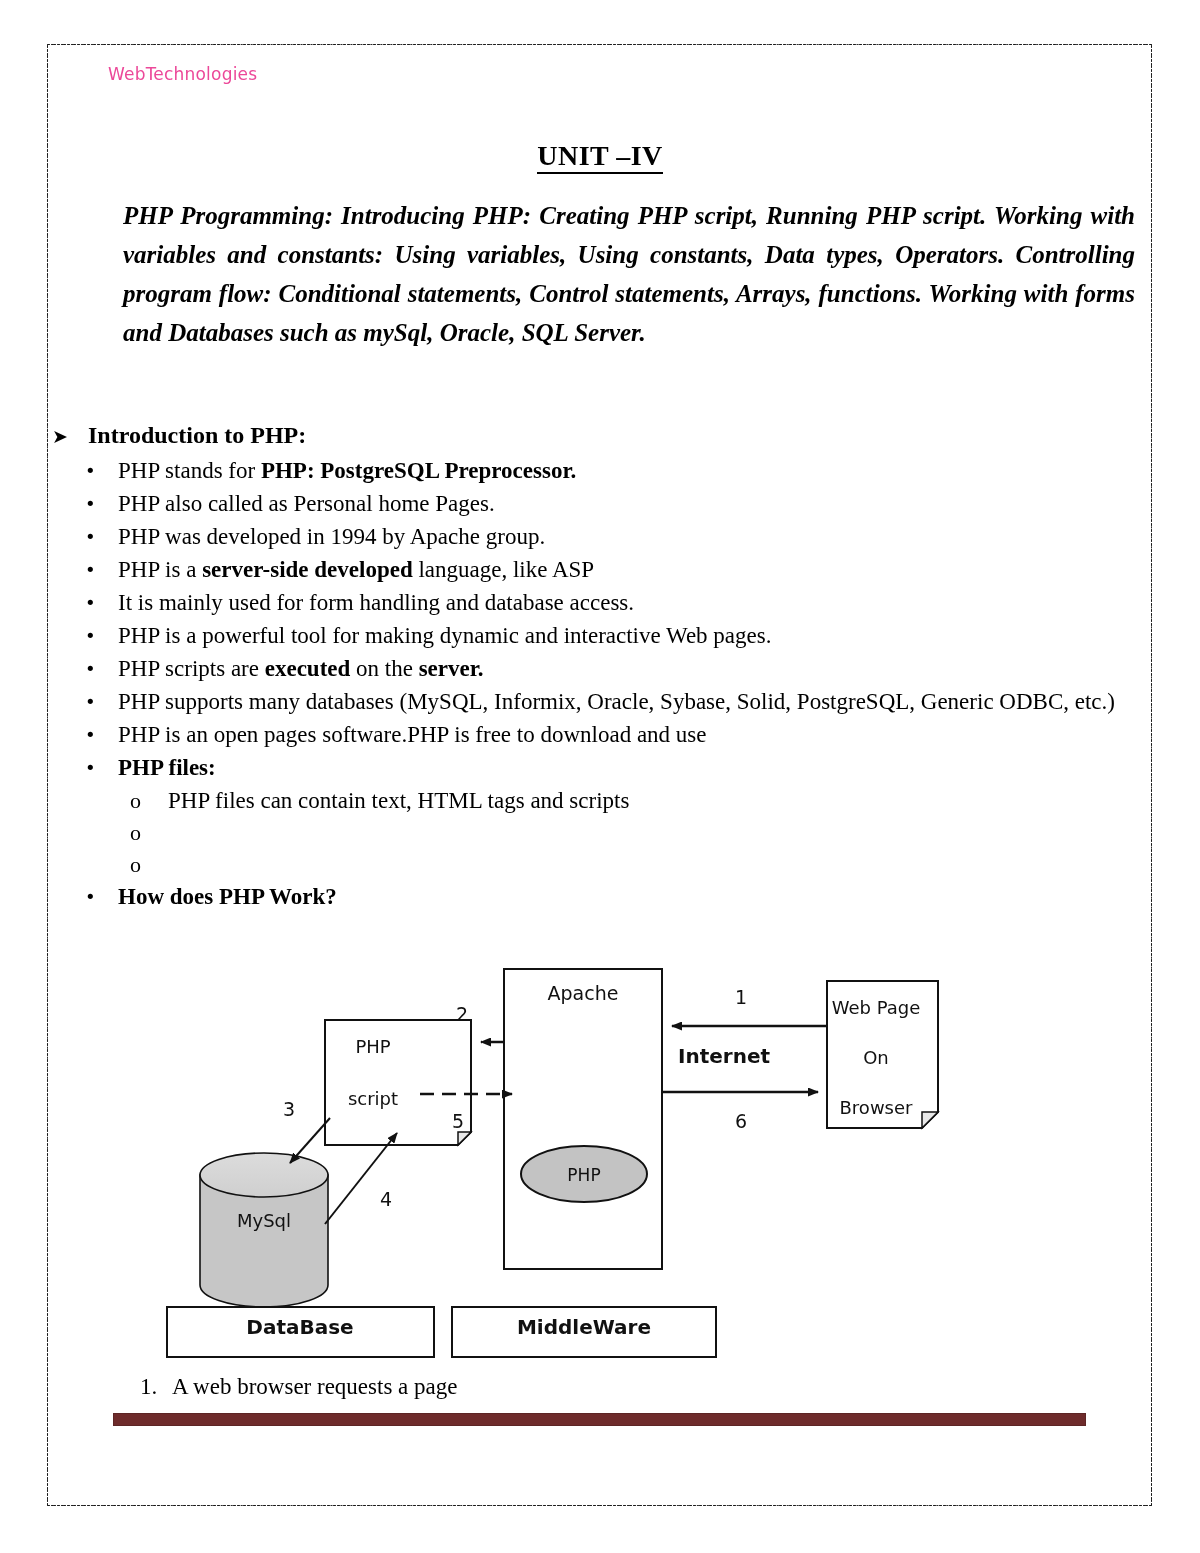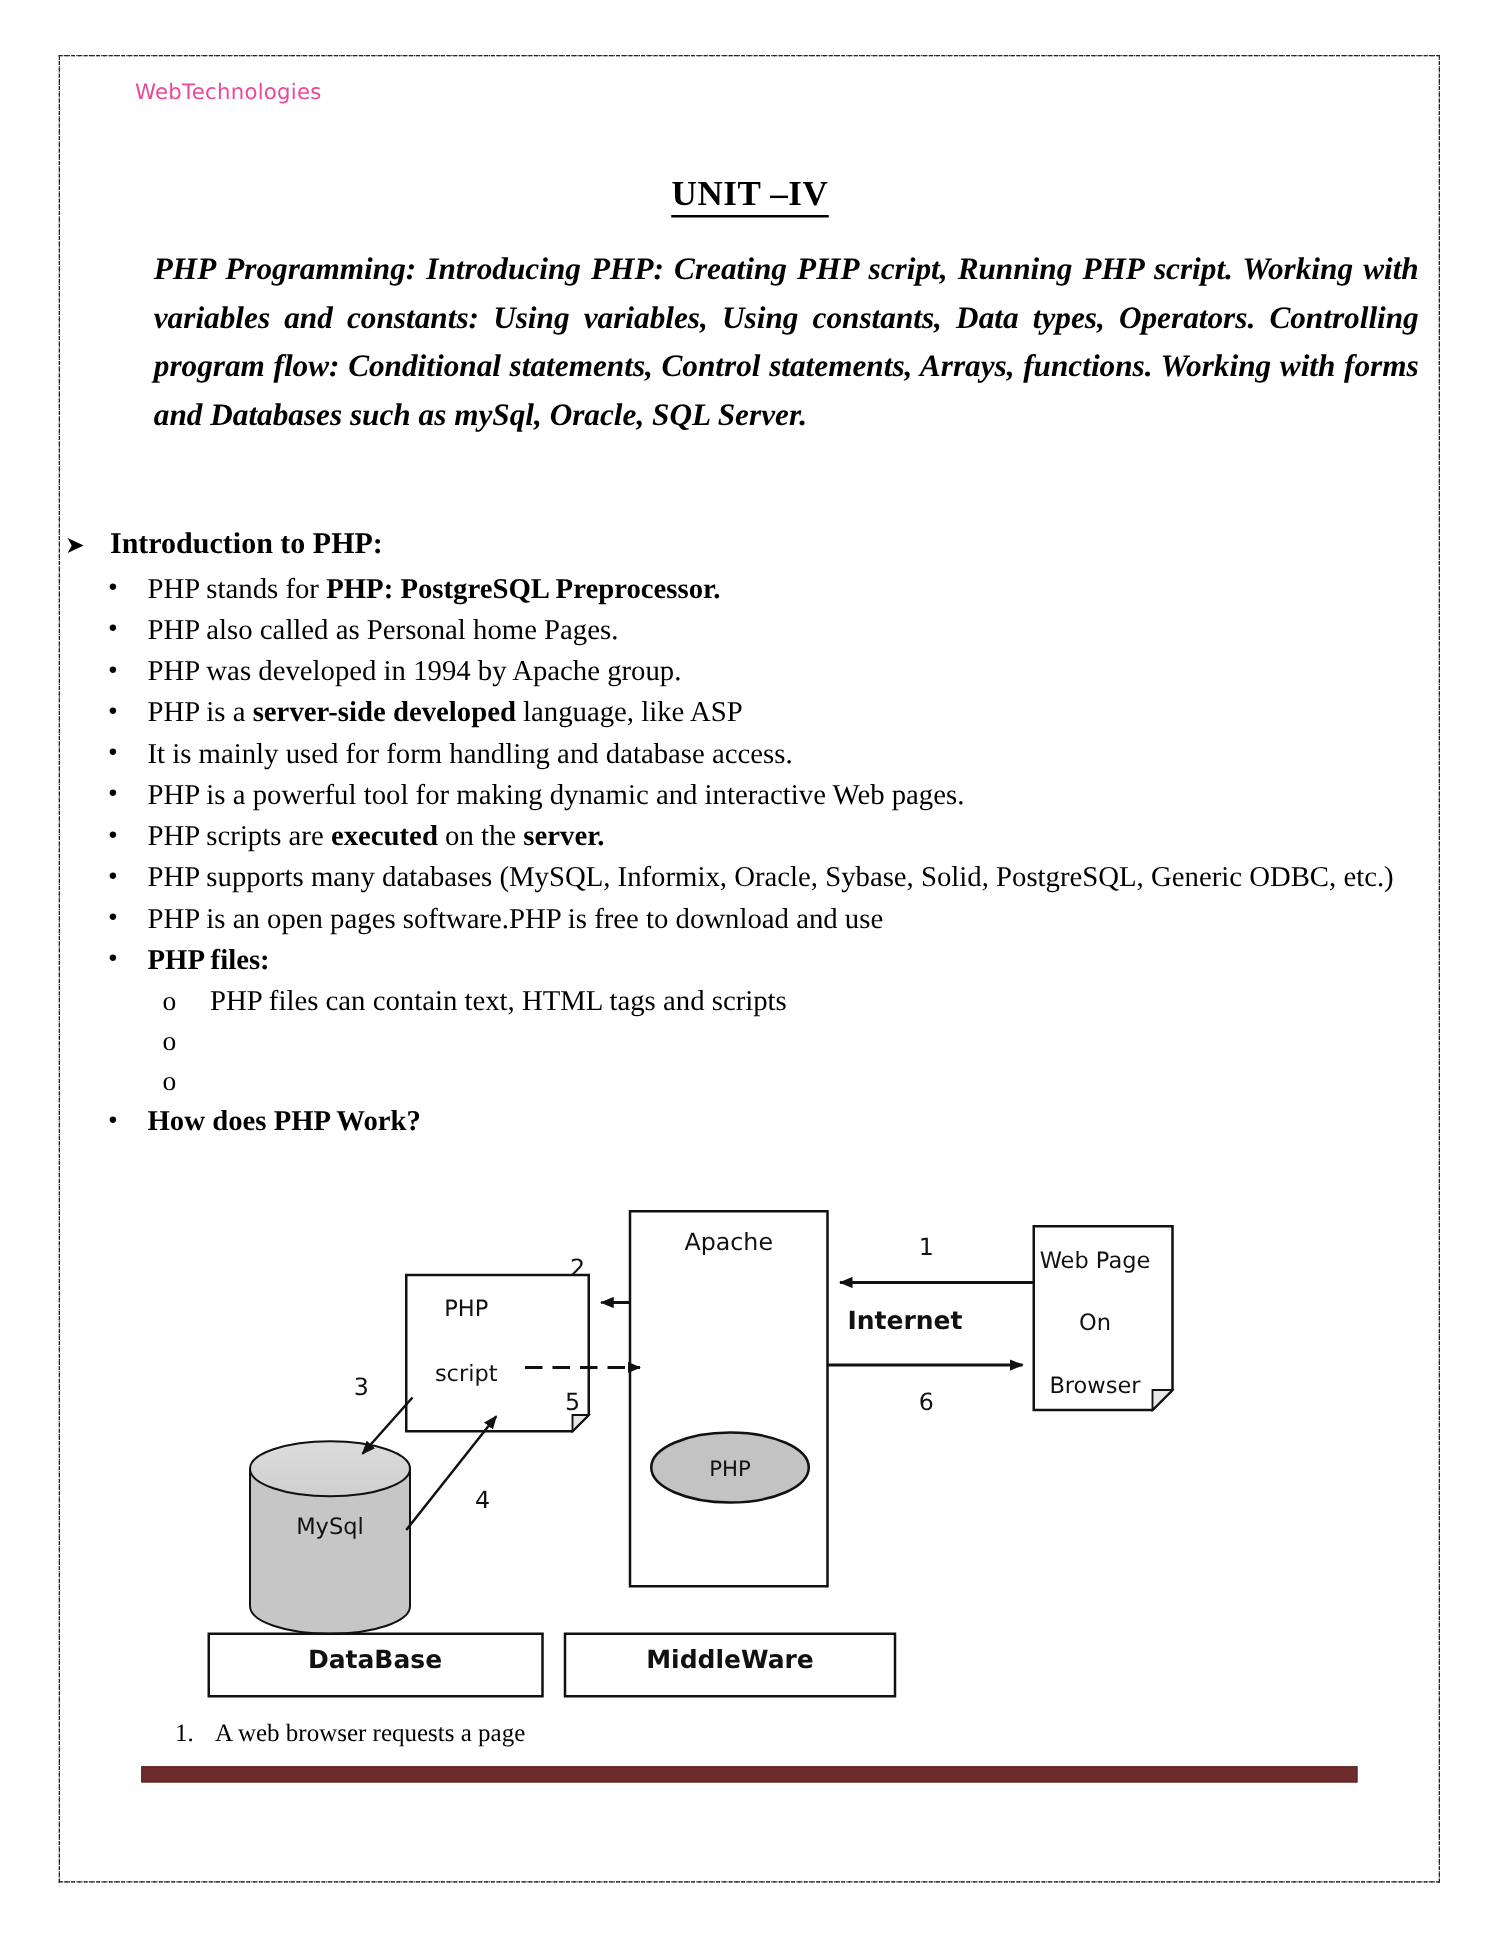--- a/index.html
+++ b/index.html
@@ -155,21 +155,21 @@
   #diagram text {
     font-family: "DejaVu Sans", sans-serif;
     fill: #111;
   }
 
   
   #final-line {
     position: absolute;
     left: 140px;
     top: 1372px;
-    font-size: 20px;
+    font-size: 23px;
     line-height: 30px;
   }
   #final-line .num {
     display: inline-block;
     width: 32px;
   }
 
   
   #bottom-rule {
     position: absolute;

